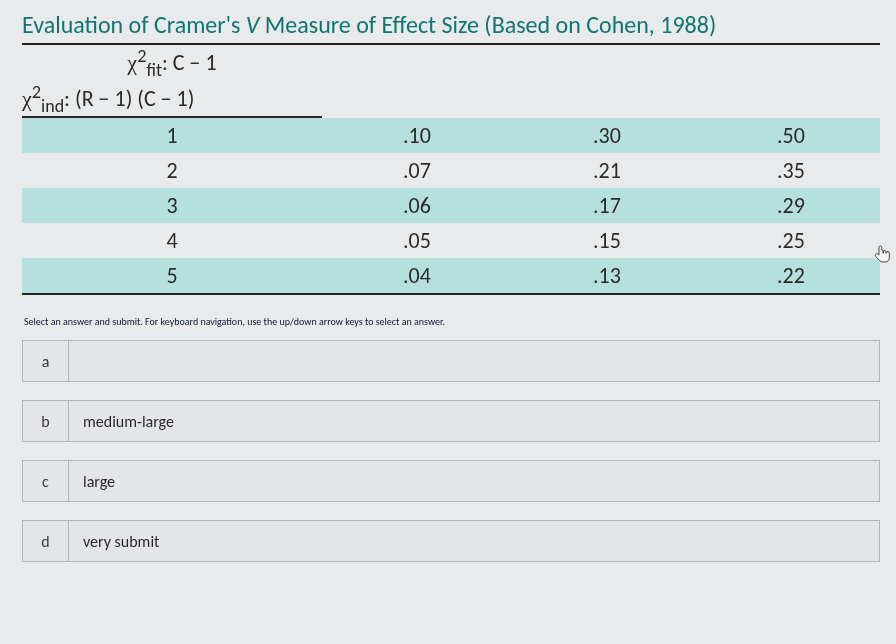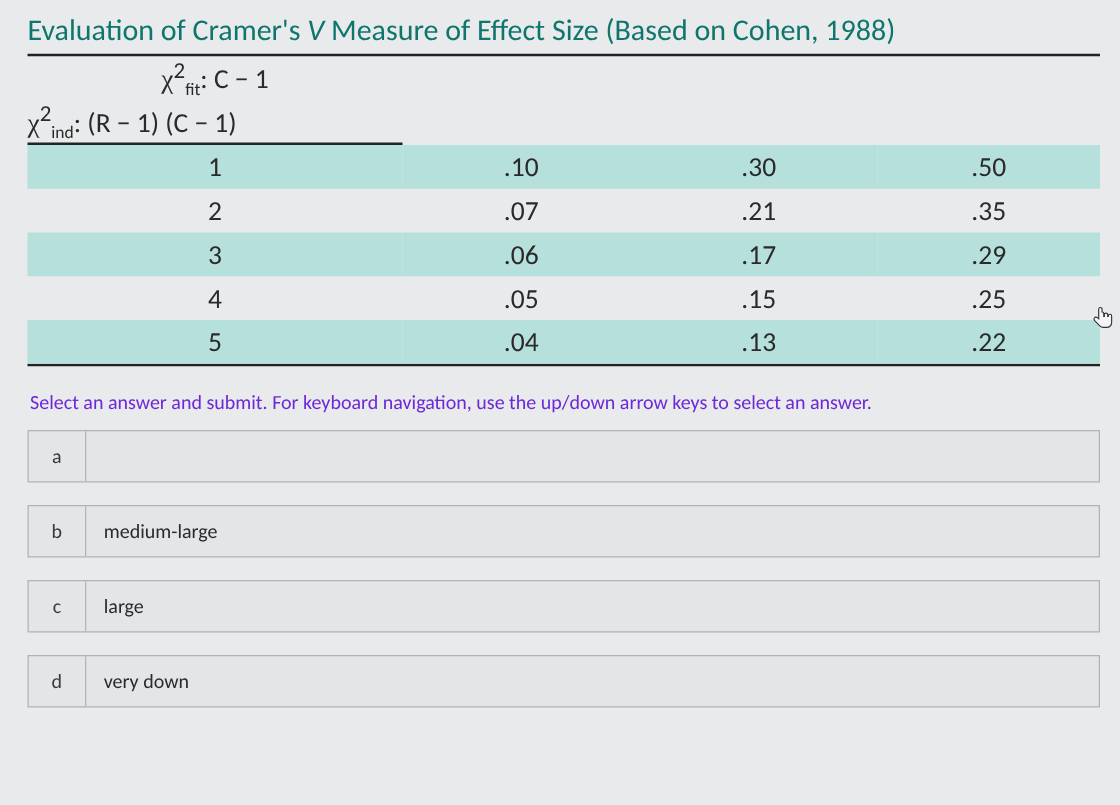--- a/index.html
+++ b/index.html
@@ -15,21 +15,21 @@
   }
   .title {
     font-size: 24px;
     font-weight: 400;
     color: #0f766e;
     padding: 4px 0 4px 0;
     border-bottom: 2px solid #222;
   }
   .title .ital { font-style: italic; }
   .df-label { font-weight: 600; padding-top: 4px; }
-  .chi-sup { font-size: 14px; vertical-align: sub; }
+  .chi-sup { font-size: 18px; vertical-align: sub; }
   .chi { font-family: "Times New Roman", serif; }
   .formula { font-size: 22px; }
   .ital { font-style: italic; }
 
   .hdr-right-title { font-weight: 600; padding: 6px 0 4px; }
   .col-heads {
     display: flex;
     flex: 1;
     font-weight: 600;
     font-size: 22px;
@@ -72,22 +72,22 @@
     width: 300px;
     text-align: center;
   }
   .upper .rightcap {
     flex: 1;
     text-align: center;
   }
 
   
   .instr {
-    font-size: 16px;
-    color: #6d28d9;
+    font-size: 10px;
+    color: #0f172a;
     margin: 20px 0 12px 2px;
   }
   .answer {
     display: flex;
     align-items: stretch;
     border: 1px solid #b1b3b5;
     background: #e3e5e6;
     margin-bottom: 18px;
     font-size: 16px;
     color: #2a2a2c;
@@ -182,20 +182,20 @@
 <div class="answer">
   <div class="key">b</div>
   <div class="txt">medium-large</div>
 </div>
 <div class="answer">
   <div class="key">c</div>
   <div class="txt">large</div>
 </div>
 <div class="answer">
   <div class="key">d</div>
-  <div class="txt">very down</div>
+  <div class="txt">very submit</div>
 </div>
 
 <div class="cursor-icon">
   <svg viewBox="0 0 20 24">
     <path d="M7 2c-.8 0-1.5.7-1.5 1.5V12l-1.2-1c-.8-.7-2-.6-2.6.3-.5.7-.4 1.7.2 2.3l4.6 4.8c.8.8 1.9 1.3 3 1.3h3.3c2.3 0 4.2-1.9 4.2-4.2V9.5c0-.8-.7-1.5-1.5-1.5S14 8.7 14 9.5V10h-.5V8.5c0-.8-.7-1.5-1.5-1.5s-1.5.7-1.5 1.5V10h-.5V7.5C10 6.7 9.3 6 8.5 6V3.5C8.5 2.7 7.8 2 7 2z" fill="#f4f4f4" stroke="#333" stroke-width="1"></path>
   </svg>
 </div>
 
 </body></html>

